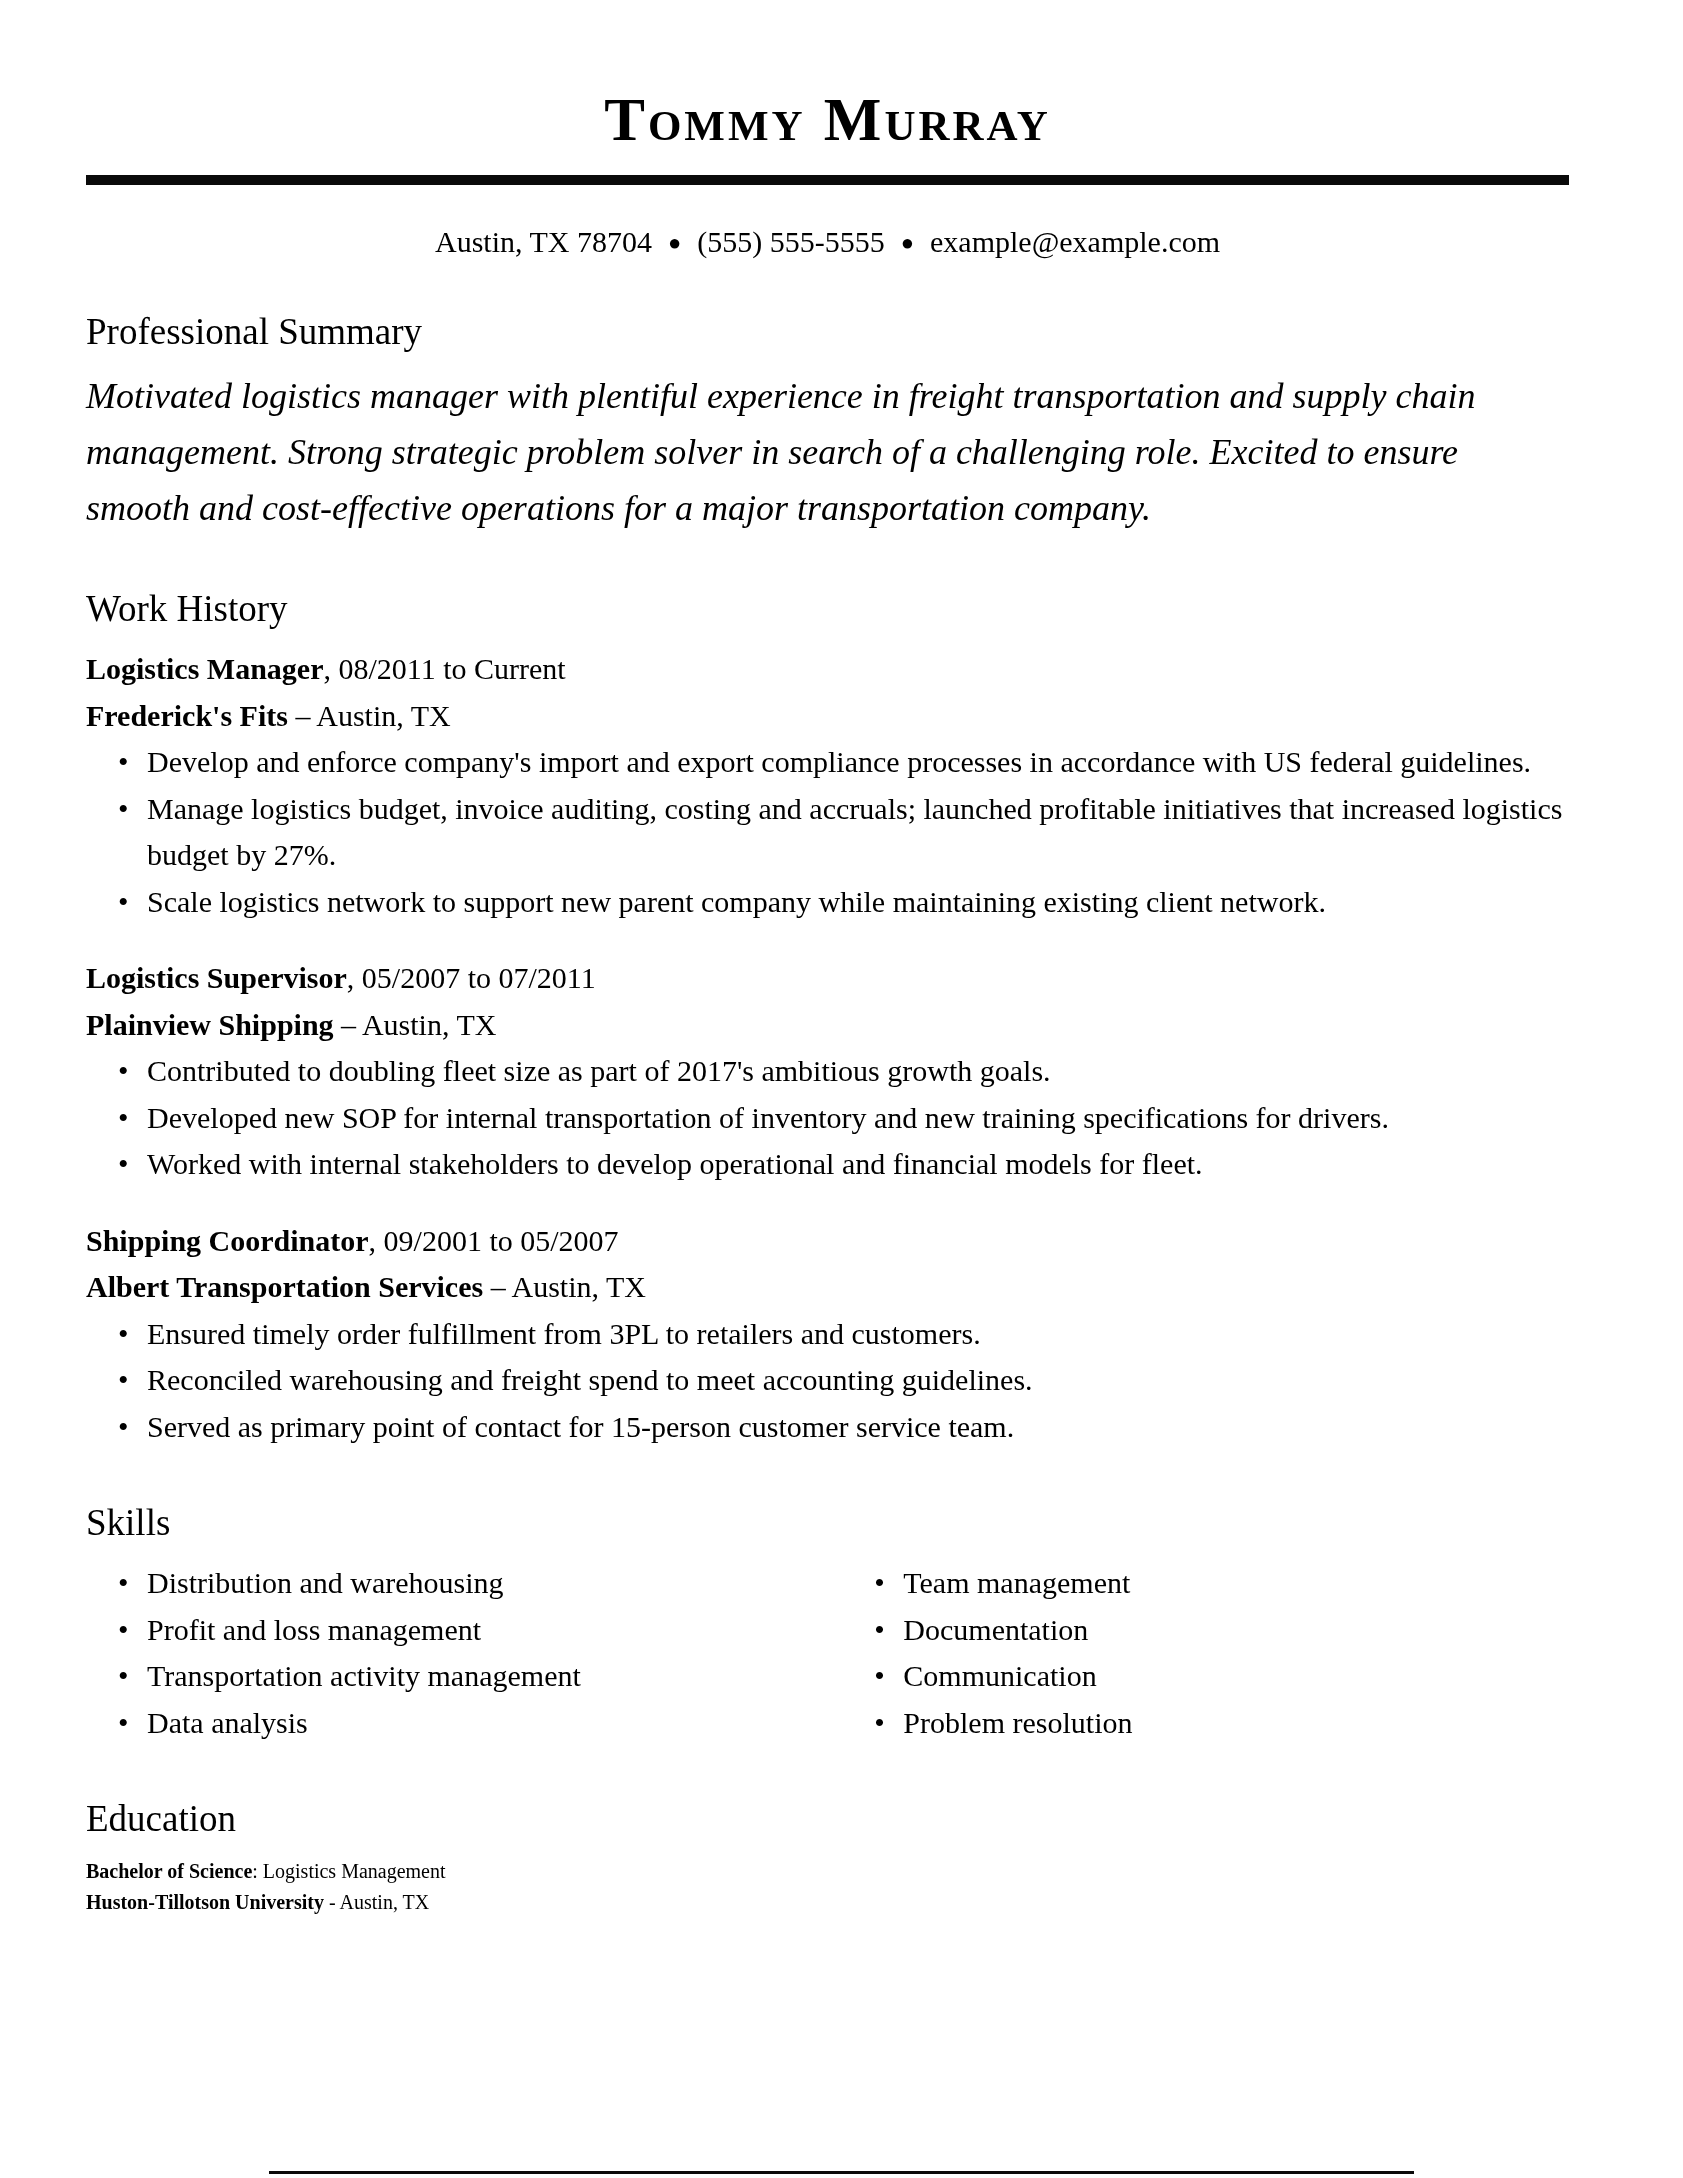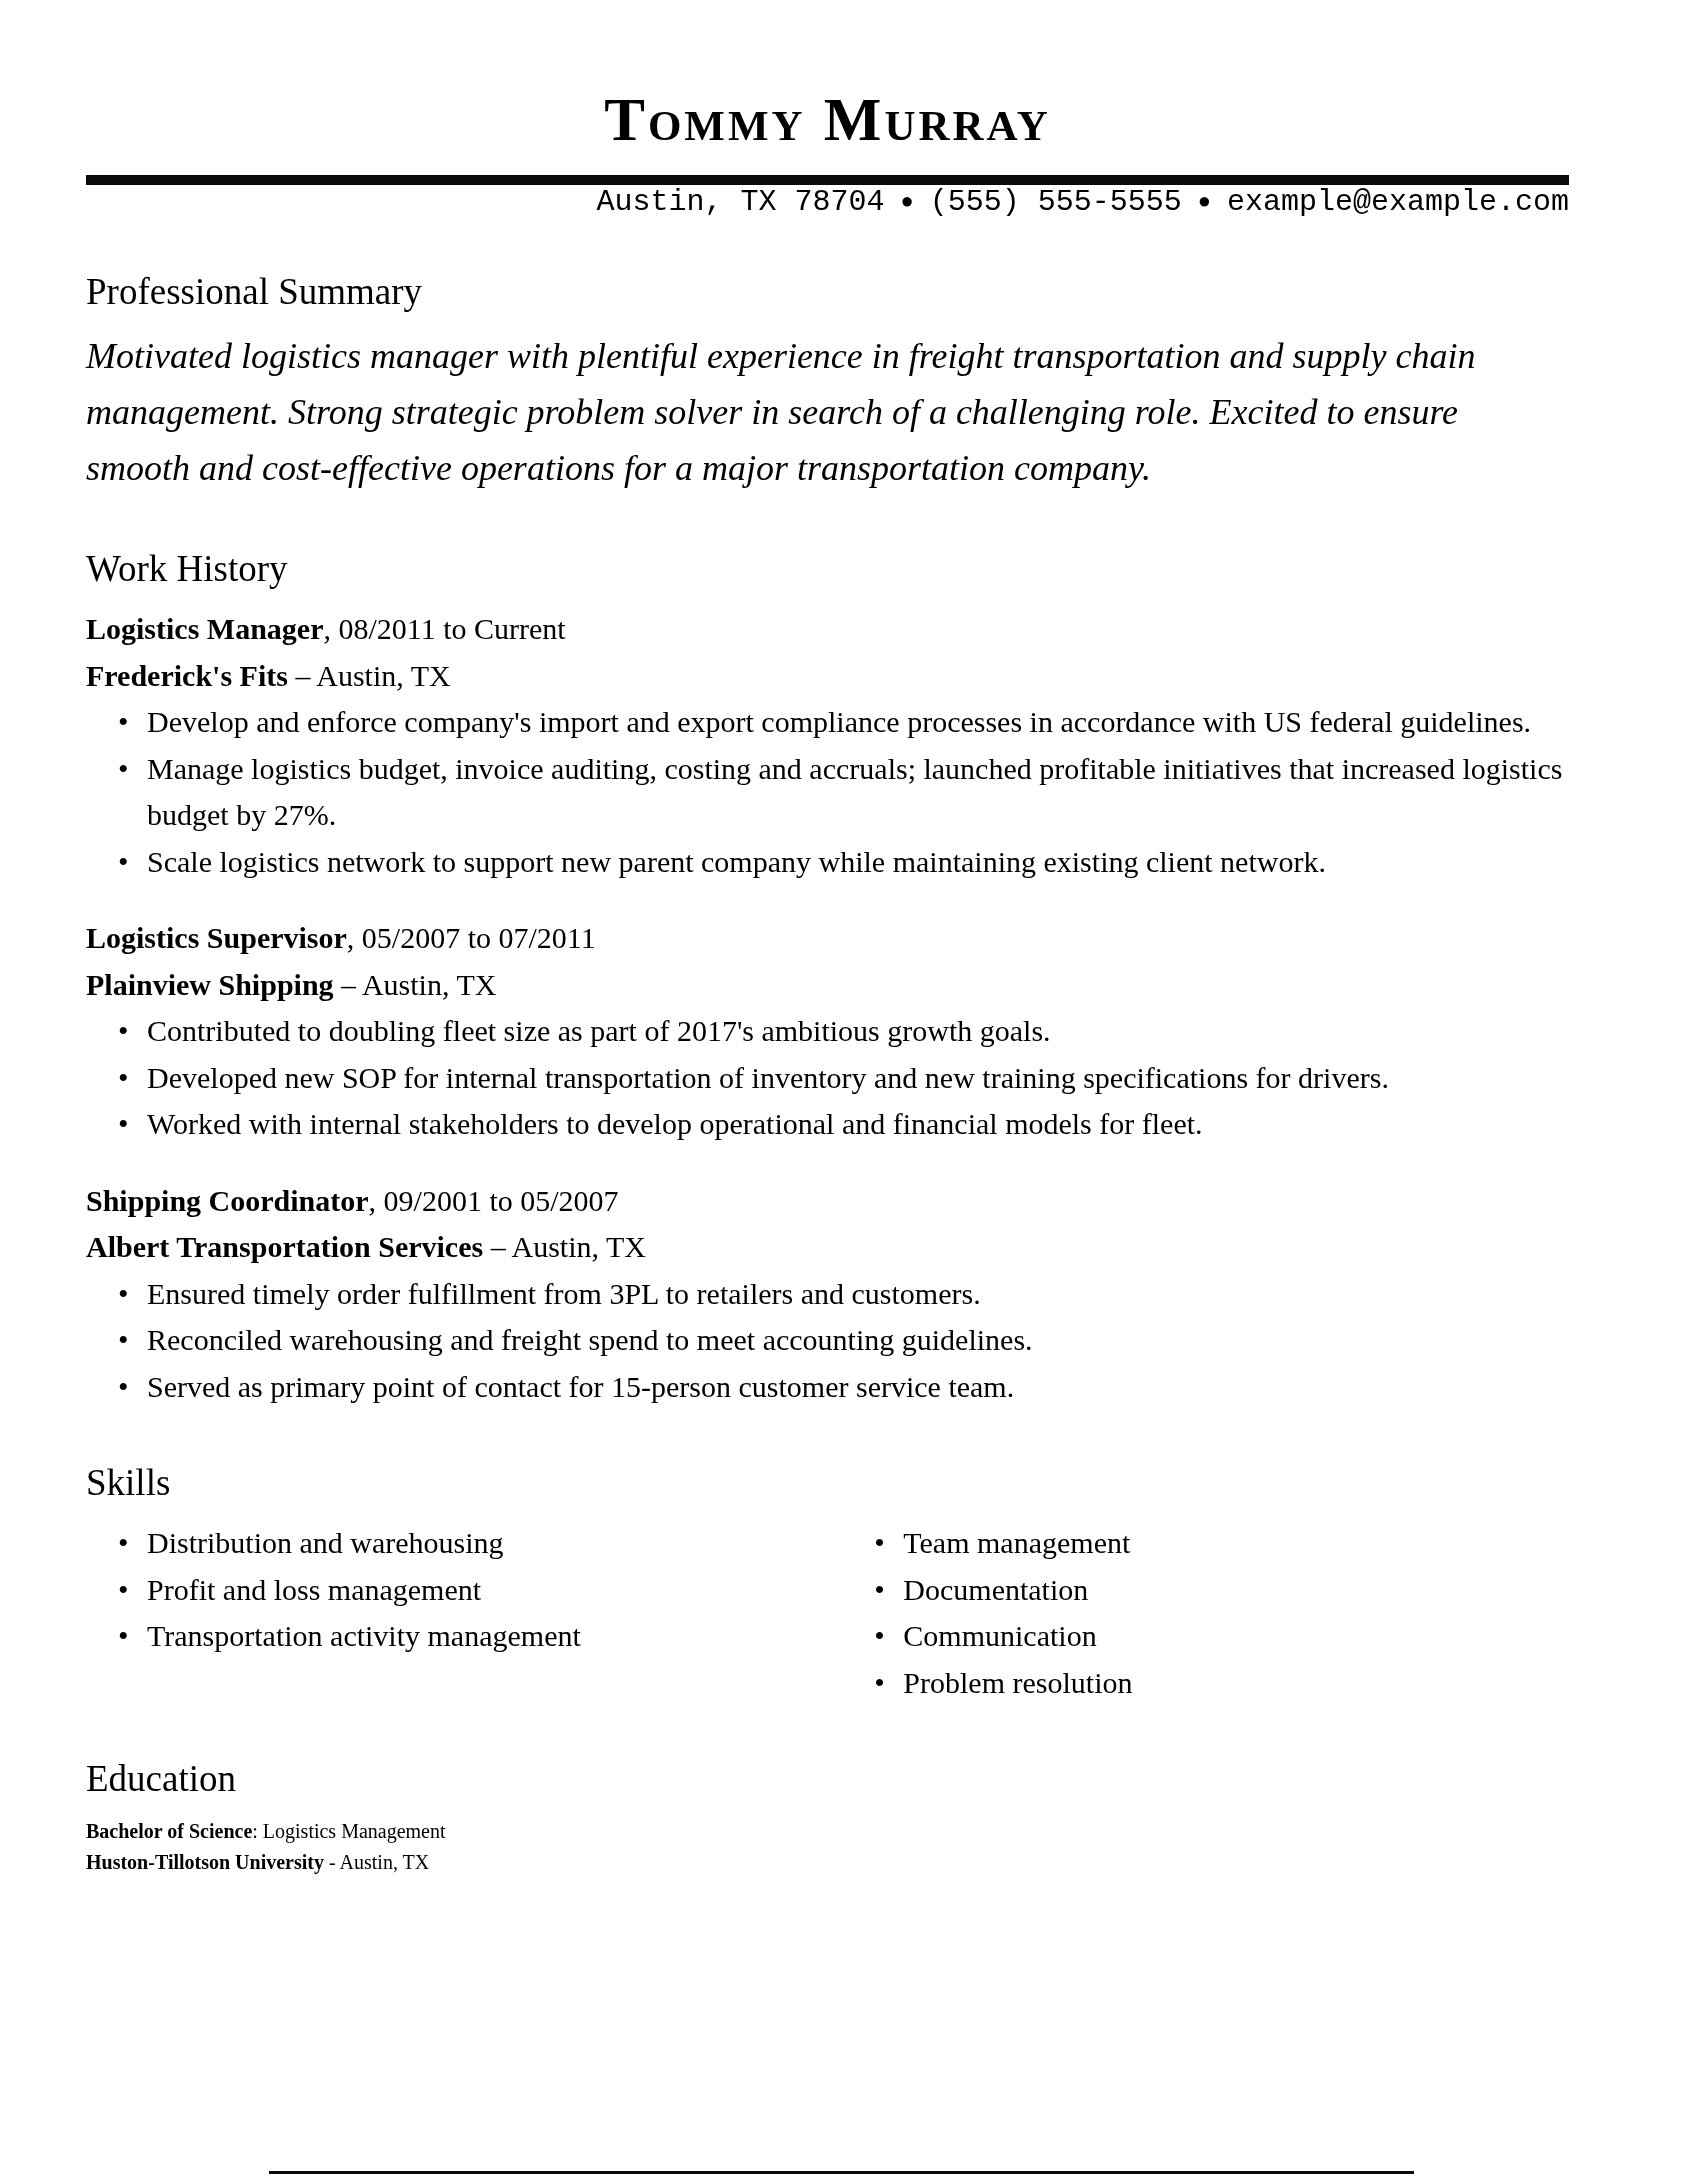--- a/index.html
+++ b/index.html
@@ -26,23 +26,23 @@
     letter-spacing: 3px;
     margin-top: 28px;
   }
   .header-rule {
     margin-top: 20px;
     height: 7px;
     border-top: 8px solid #0a0a0a;
     border-bottom: 2px solid #0a0a0a;
   }
   .contact {
-    text-align: right;
+    text-align: center;
     font-size: 30px;
-    font-family: Liberation Mono, monospace;
+    margin-top: 40px;
   }
   .contact .sep {
     display: inline-block;
     margin: 0 16px;
     font-size: 22px;
     vertical-align: 2px;
   }
   
   .section-heading {
     font-size: 37px;
@@ -143,20 +143,21 @@
     </div>
   </section>
 
   <section>
     <h2 class="section-heading">Skills</h2>
     <div class="skills-cols">
       <ul class="bullets">
         <li>Distribution and warehousing</li>
         <li>Profit and loss management</li>
         <li>Transportation activity management</li>
+        <li>Data analysis</li>
       </ul>
       <ul class="bullets">
         <li>Team management</li>
         <li>Documentation</li>
         <li>Communication</li>
         <li>Problem resolution</li>
       </ul>
     </div>
   </section>
 

